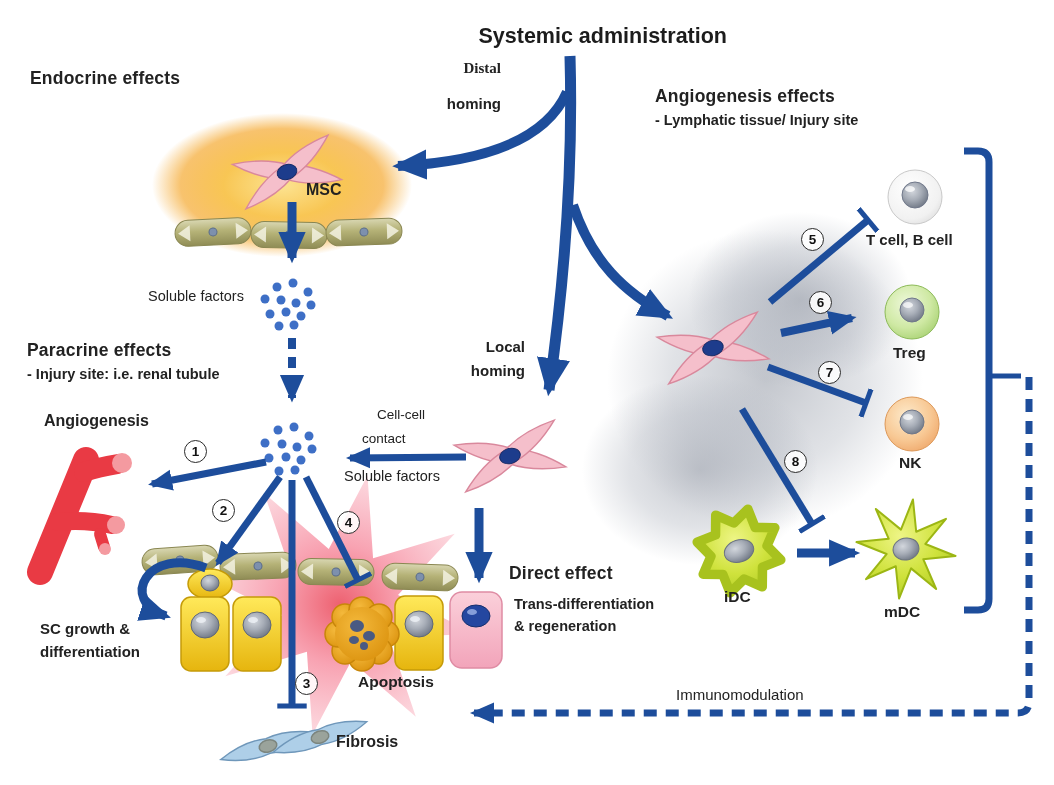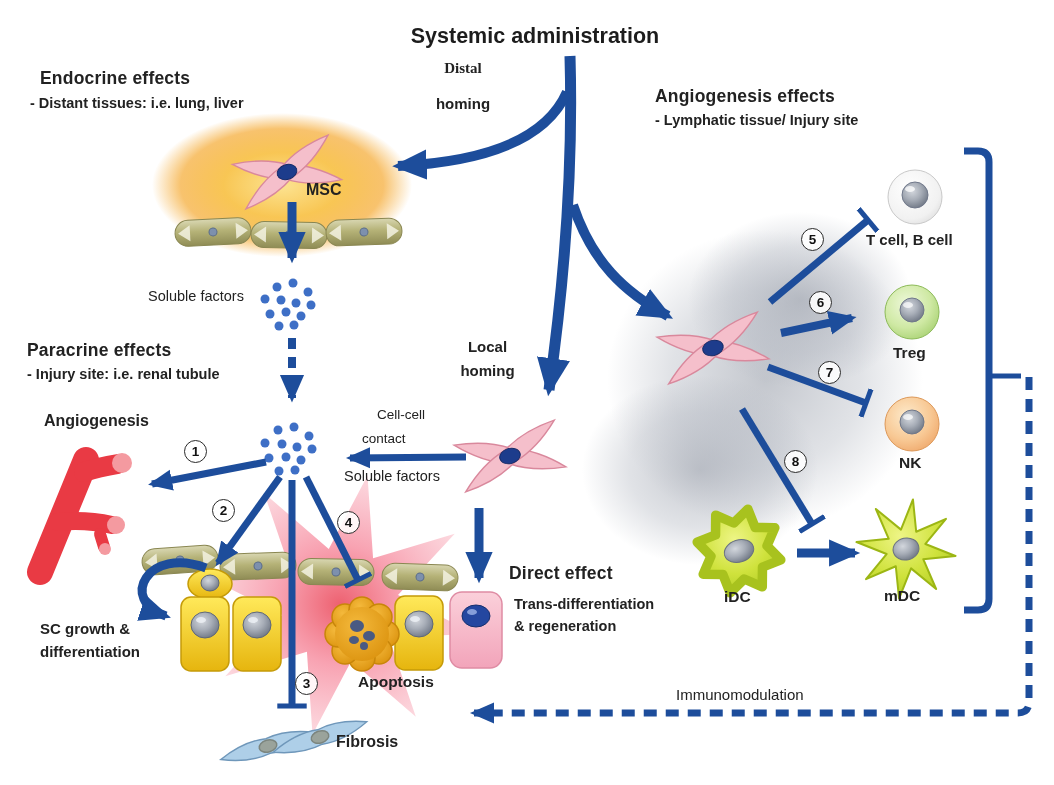--- a/index.html
+++ b/index.html
@@ -4,21 +4,21 @@
 <style>
   html,body{margin:0;padding:0;background:#ffffff;}
   #fig{position:relative;width:1054px;height:785px;background:#ffffff;overflow:hidden;
        font-family:"Liberation Sans",sans-serif;}
   #art{position:absolute;left:0;top:0;}
   .lbl{position:absolute;color:#222;white-space:nowrap;line-height:1.15;}
   .h{font-weight:700;font-size:17.5px;letter-spacing:.2px;}
   .s{font-weight:700;font-size:14.5px;}
   .m{font-weight:600;font-size:15px;}
   .r{font-weight:500;font-size:14px;}
-  .c{text-align:center;}
+  .c{text-align:right;}
   .badge{position:absolute;width:23px;height:23px;border:1.7px solid #2a2a2a;border-radius:50%;
          background:rgba(255,255,255,.88);display:flex;align-items:center;justify-content:center;
          font-weight:600;font-size:13.5px;color:#111;box-sizing:border-box;}
   .title{font-weight:600;font-size:21.5px;color:#1c1c1c;}
 </style>
 </head>
 <body>
 
 <div id="fig">
 
@@ -260,22 +260,21 @@
     <path d="M742,409 L812,524" stroke-width="7" marker-end="url(#mTb)"></path>
     <path d="M797,553 L855,553" stroke-width="9" marker-end="url(#mAh)"></path>
     <path d="M964,151 L978,151 Q989,151 989,162 L989,599 Q989,610 978,610 L964,610" stroke-width="7"></path>
     <path d="M989,376 L1021,376" stroke-width="5"></path>
     <path d="M1029,377 L1029,702 Q1029,713 1018,713 L474,713" stroke-width="7" stroke-dasharray="13 9" marker-end="url(#mAh)"></path>
   </g>
 </svg>
 
 <div class="lbl title c" style="left:343px;top:24px;width:384px;">Systemic administration</div>
 
-<div class="lbl h" style="left:40px;top:68px;">Endocrine effects</div>
-<div class="lbl s" style="left:30px;top:95px;">- Distant tissues: i.e. lung, liver</div>
+<div class="lbl h" style="left:30px;top:68px;">Endocrine effects</div>
 
 <div class="lbl m c" style="left:425px;top:60px;width:76px;font-family:Liberation Serif, serif;">Distal</div>
 <div class="lbl m c" style="left:425px;top:95px;width:76px;">homing</div>
 
 <div class="lbl h" style="left:655px;top:86px;">Angiogenesis effects</div>
 <div class="lbl s" style="left:655px;top:112px;">- Lymphatic tissue/ Injury site</div>
 
 <div class="lbl m" style="left:306px;top:181px;font-size:16px;">MSC</div>
 <div class="lbl r" style="left:148px;top:288px;font-size:14.5px;">Soluble factors</div>
 
@@ -298,21 +297,21 @@
 <div class="lbl m" style="left:40px;top:643px;">differentiation</div>
 
 <div class="lbl m" style="left:358px;top:673px;font-size:15.5px;">Apoptosis</div>
 <div class="lbl m" style="left:336px;top:733px;font-size:16px;">Fibrosis</div>
 <div class="lbl r" style="left:676px;top:686px;font-size:15px;">Immunomodulation</div>
 
 <div class="lbl m" style="left:866px;top:231px;">T cell, B cell</div>
 <div class="lbl m" style="left:893px;top:344px;font-size:15.5px;">Treg</div>
 <div class="lbl m" style="left:899px;top:454px;font-size:15.5px;">NK</div>
 <div class="lbl m" style="left:724px;top:588px;font-size:15.5px;">iDC</div>
-<div class="lbl m" style="left:884px;top:587px;font-size:15.5px;">mDC</div>
+<div class="lbl m" style="left:884px;top:603px;font-size:15.5px;">mDC</div>
 
 <div class="badge" style="left:184px;top:440px;">1</div>
 <div class="badge" style="left:212px;top:499px;">2</div>
 <div class="badge" style="left:295px;top:672px;">3</div>
 <div class="badge" style="left:337px;top:511px;">4</div>
 <div class="badge" style="left:801px;top:228px;">5</div>
 <div class="badge" style="left:809px;top:291px;">6</div>
 <div class="badge" style="left:818px;top:361px;">7</div>
 <div class="badge" style="left:784px;top:450px;">8</div>
 

